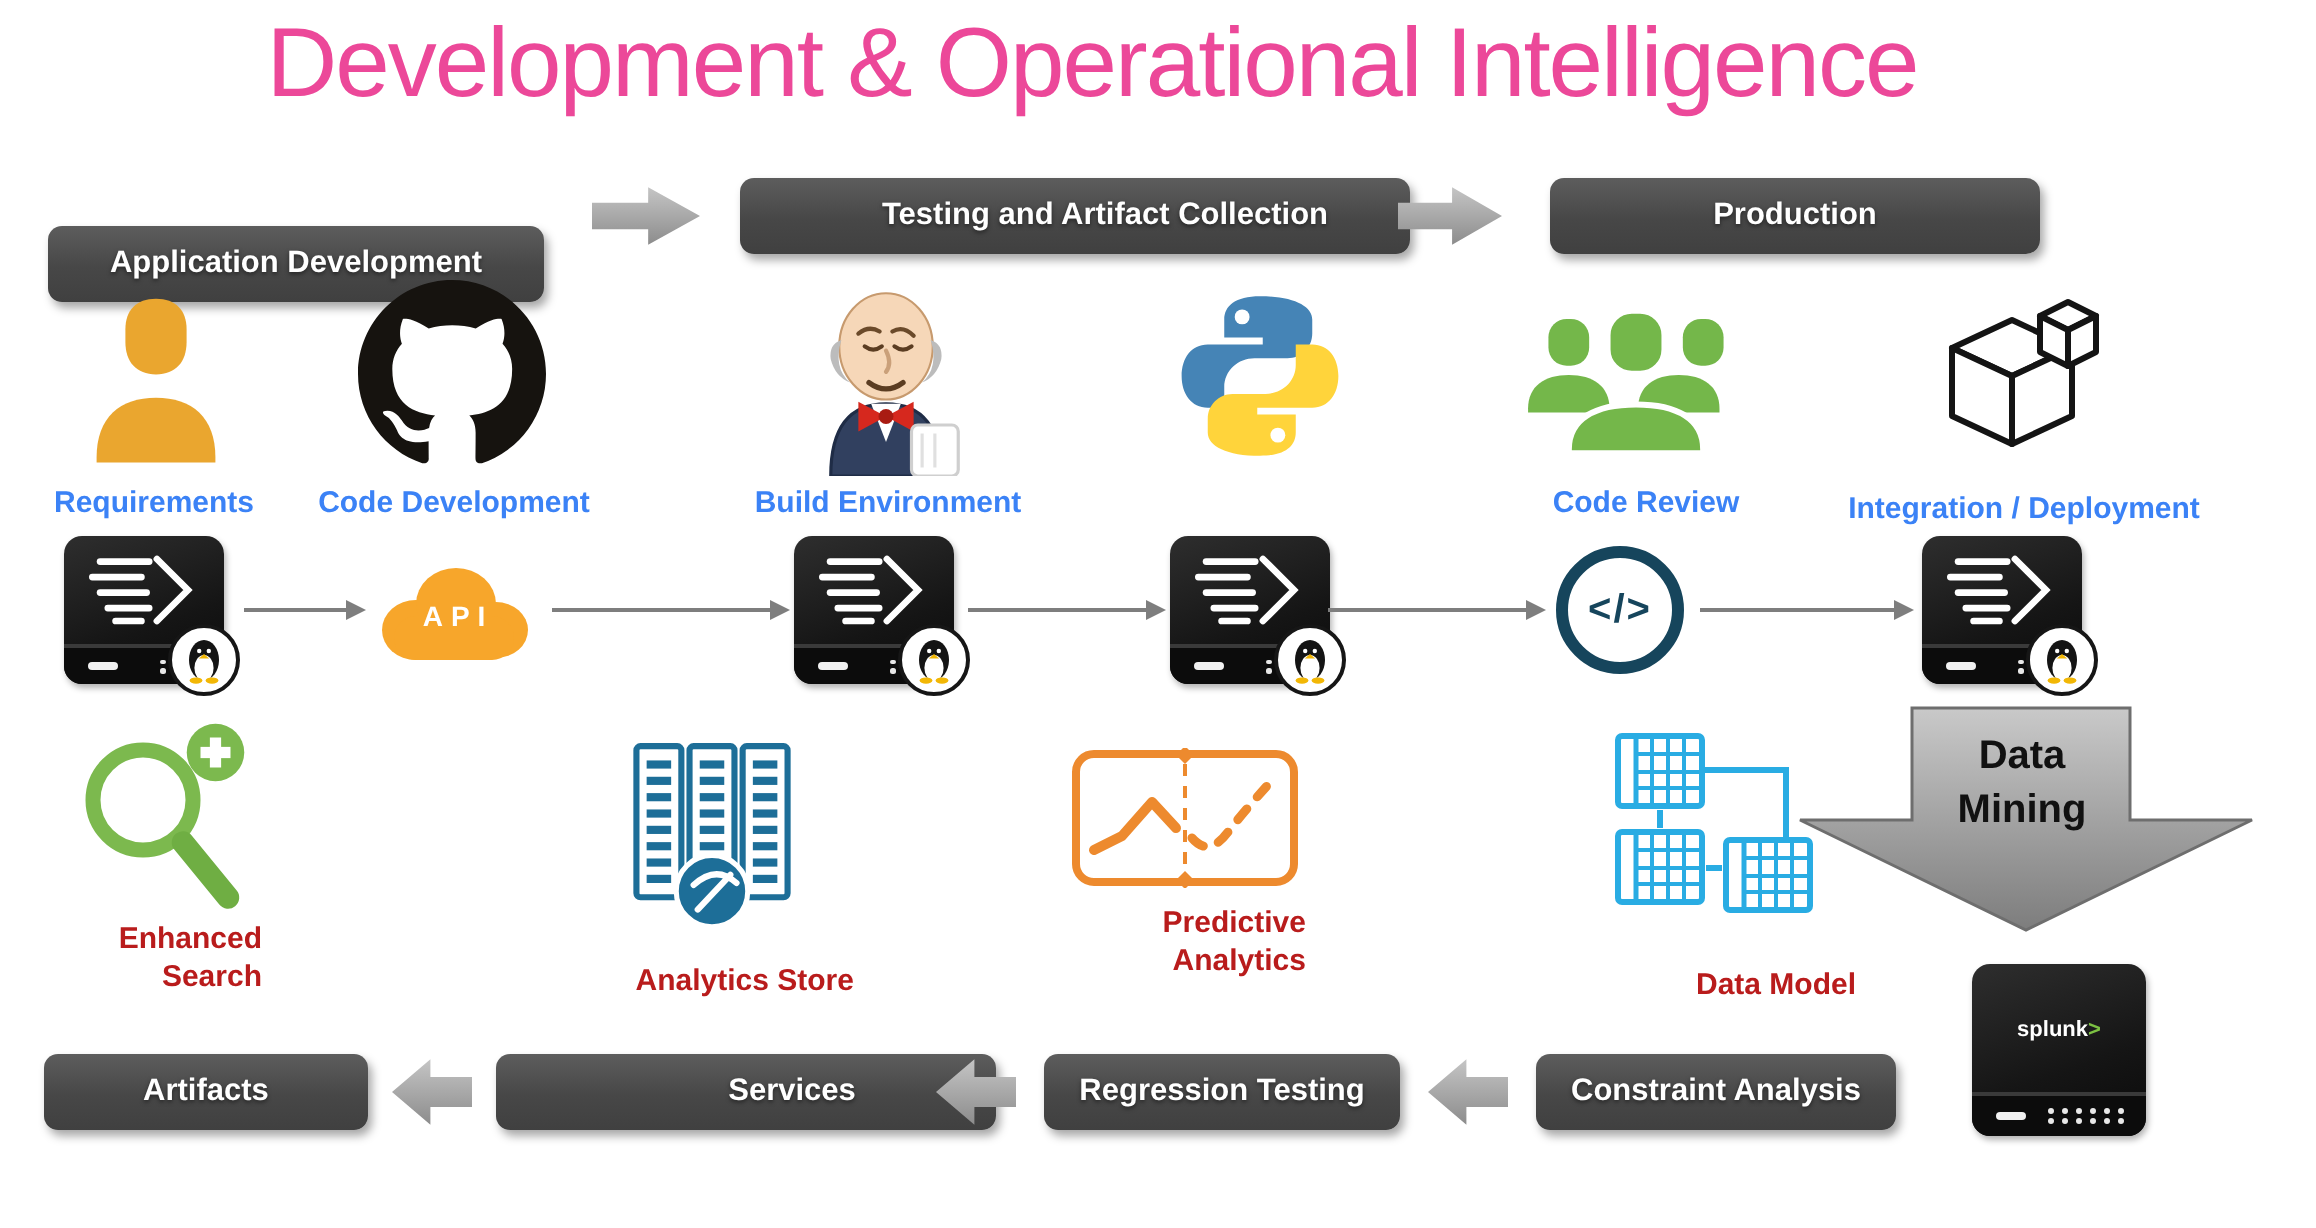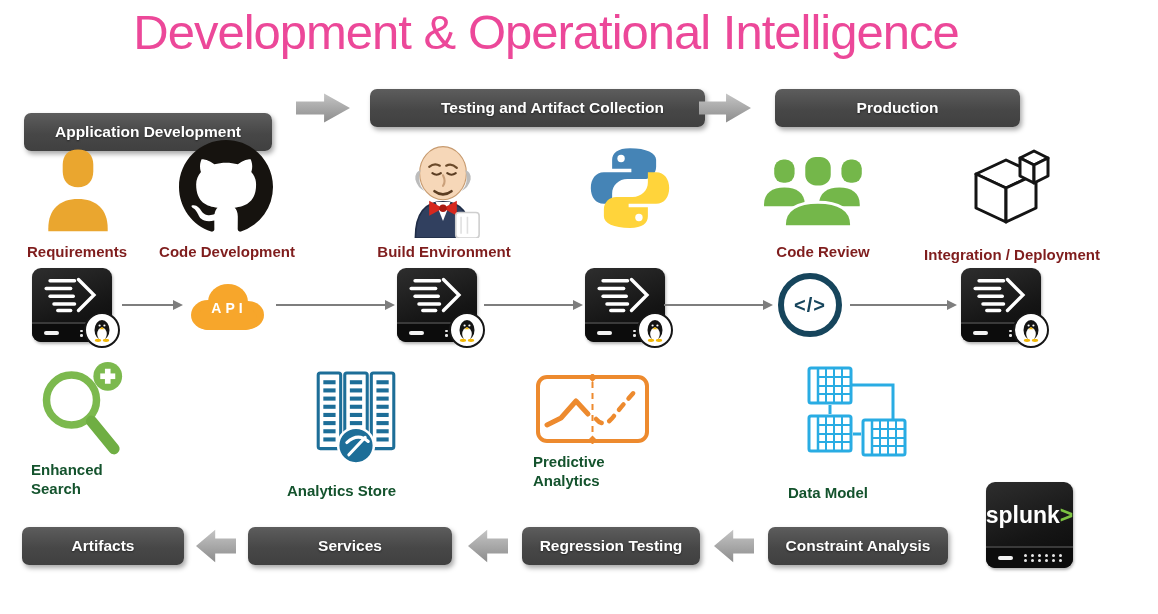--- a/index.html
+++ b/index.html
@@ -12,21 +12,21 @@
   .banner{position:absolute;height:38px;border-radius:7px;
     background:linear-gradient(180deg,#5d5d5d 0%,#474747 55%,#404040 100%);
     box-shadow:2px 3px 5px rgba(0,0,0,.35);
     display:flex;align-items:center;justify-content:center;
     color:#fff;font-weight:bold;font-size:15.5px;text-shadow:0 1px 2px rgba(0,0,0,.5);}
 
   .fat-right,.fat-left{position:absolute;background:linear-gradient(180deg,#c6c6c6,#8b8b8b);}
   .fat-right{clip-path:polygon(0% 28%,52% 28%,52% 2%,100% 50%,52% 98%,52% 72%,0% 72%);}
   .fat-left{clip-path:polygon(100% 28%,48% 28%,48% 2%,0% 50%,48% 98%,48% 72%,100% 72%);}
 
-  .stage-label{position:absolute;font-size:15px;font-weight:bold;color:#7f1d1d;text-align:center;}
+  .stage-label{position:absolute;font-size:15px;font-weight:bold;color:#3b82f6;text-align:center;}
   .icon-box{position:absolute;}
 
   
   .conn{position:absolute;height:0;border-top:2px solid #7e7e7e;}
   .conn::after{content:"";position:absolute;right:-3px;top:-6px;width:0;height:0;
     border-left:10px solid #7e7e7e;border-top:5px solid transparent;border-bottom:5px solid transparent;}
 
   
   .server{position:absolute;width:80px;height:74px;border-radius:9px;
     background:linear-gradient(160deg,#2e2e2e 0%,#151515 60%,#0a0a0a 100%);
@@ -35,40 +35,40 @@
   .server-strip{position:absolute;left:0;right:0;bottom:0;height:18px;border-top:2px solid #3a3a3a;
     border-radius:0 0 9px 9px;background:#0c0c0c;display:flex;align-items:center;}
   .strip-dash{width:15px;height:4px;border-radius:2px;background:#f2f2f2;margin-left:12px;}
   .strip-dots{margin-left:auto;margin-right:22px;display:grid;grid-template-columns:repeat(2,4px);grid-gap:2px;}
   .strip-dots i{width:2.5px;height:2.5px;border-radius:50%;background:#e8e8e8;}
   .penguin{position:absolute;right:-8px;bottom:-6px;width:32px;height:32px;border-radius:50%;
     background:#fff;border:2px solid #161616;display:flex;align-items:center;justify-content:center;}
 
   .splunk-box{width:87px;height:86px;}
   .splunk-face{position:absolute;top:0;left:0;right:0;bottom:20px;display:flex;align-items:center;justify-content:center;
-    font-weight:bold;font-size:23px;color:#fff;letter-spacing:0;border-radius:11px;}
+    font-weight:bold;font-size:11px;color:#fff;letter-spacing:0;border-radius:11px;}
   .splunk-face .chev{color:#7cc142;font-weight:bold;}
   .splunk-strip{position:absolute;left:0;right:0;bottom:0;height:20px;border-top:2px solid #3a3a3a;
     border-radius:0 0 9px 9px;background:#0c0c0c;display:flex;align-items:center;}
   .splunk-dots{margin-left:auto;margin-right:10px;display:grid;grid-template-columns:repeat(6,4.5px);grid-gap:2.5px;}
   .splunk-dots i{width:3px;height:3px;border-radius:50%;background:#e8e8e8;}
 
   .api-cloud{position:absolute;left:185px;top:280px;width:84px;height:54px;text-decoration:underline;}
   .api-text{position:absolute;left:0;top:20px;width:100%;text-align:center;color:#fff;
     font-weight:bold;font-size:14px;letter-spacing:4px;text-indent:4px;}
 
   .review-ring{position:absolute;left:778px;top:273px;width:64px;height:64px;border:6px solid #16455c;
     border-radius:50%;background:#fff;display:flex;align-items:center;justify-content:center;box-sizing:border-box;}
   .review-ring span{color:#16455c;font-weight:bold;font-size:20px;letter-spacing:1px;}
 
   .mining-wrap{position:absolute;left:898px;top:353px;width:230px;height:114px;}
   .mining-text{position:absolute;left:73px;top:12px;width:80px;text-align:center;
     font-size:20px;font-weight:bold;color:#111;line-height:27px;}
 
-  .analytics-label{position:absolute;font-size:15px;font-weight:bold;color:#14532d;text-align:left;line-height:19px;}
+  .analytics-label{position:absolute;font-size:15px;font-weight:bold;color:#b91c1c;text-align:right;line-height:19px;}
 </style>
 </head>
 <body>
 
 <div id="stage">
 
   <div class="title">Development &amp; Operational Intelligence</div>
 
   <div class="banner" style="left:24px;top:89px;width:248px;margin-top:24px;">
     <span>Application Development</span>
@@ -418,20 +418,32 @@
             <line x1="71" y1="82" x2="104" y2="82" stroke-width="2"></line>
           <line x1="79" y1="56" x2="79" y2="91" stroke-width="2"></line>
             <line x1="87" y1="56" x2="87" y2="91" stroke-width="2"></line>
             <line x1="95" y1="56" x2="95" y2="91" stroke-width="2"></line>
         </g>
       </g>
     </svg>
   </div>
   <div class="analytics-label" style="left:788px;top:483px;width:140px;">Data Model</div>
 
+  <div class="mining-wrap">
+    <svg width="230" height="114" viewBox="0 0 230 114">
+      <defs>
+        <linearGradient id="gmine" x1="0" y1="0" x2="0" y2="1">
+          <stop offset="0" stop-color="#c9c9c9"></stop>
+            <stop offset="1" stop-color="#7d7d7d"></stop>
+        </linearGradient>
+      </defs>
+      <polygon points="58,1 167,1 167,57 228,57 115,112 2,57 58,57" fill="url(#gmine)" stroke="#6e6e6e" stroke-width="1.5"></polygon>
+    </svg>
+    <div class="mining-text">Data Mining</div>
+  </div>
 
   <div class="server splunk-box" style="left:986px;top:482px;">
     <div class="splunk-face">
       <span>splunk</span>
         <span class="chev">&gt;</span>
     </div>
     <div class="splunk-strip">
       <span class="strip-dash"></span>
       <span class="splunk-dots">
           <i></i>
@@ -447,21 +459,21 @@
           <i></i>
           <i></i>
         </span>
     </div>
   </div>
 
   <div class="banner" style="left:22px;top:527px;width:162px;">
     <span>Artifacts</span>
   </div>
   <div class="fat-left" style="left:196px;top:529px;width:40px;height:34px;"></div>
-  <div class="banner" style="left:248px;top:527px;width:204px;">
+  <div class="banner" style="left:248px;top:527px;width:204px;padding-left:46px;">
     <span>Services</span>
   </div>
   <div class="fat-left" style="left:468px;top:529px;width:40px;height:34px;"></div>
   <div class="banner" style="left:522px;top:527px;width:178px;text-align:center;">
     <span>Regression Testing</span>
   </div>
   <div class="fat-left" style="left:714px;top:529px;width:40px;height:34px;"></div>
   <div class="banner" style="left:768px;top:527px;width:180px;">
     <span>Constraint Analysis</span>
   </div>

